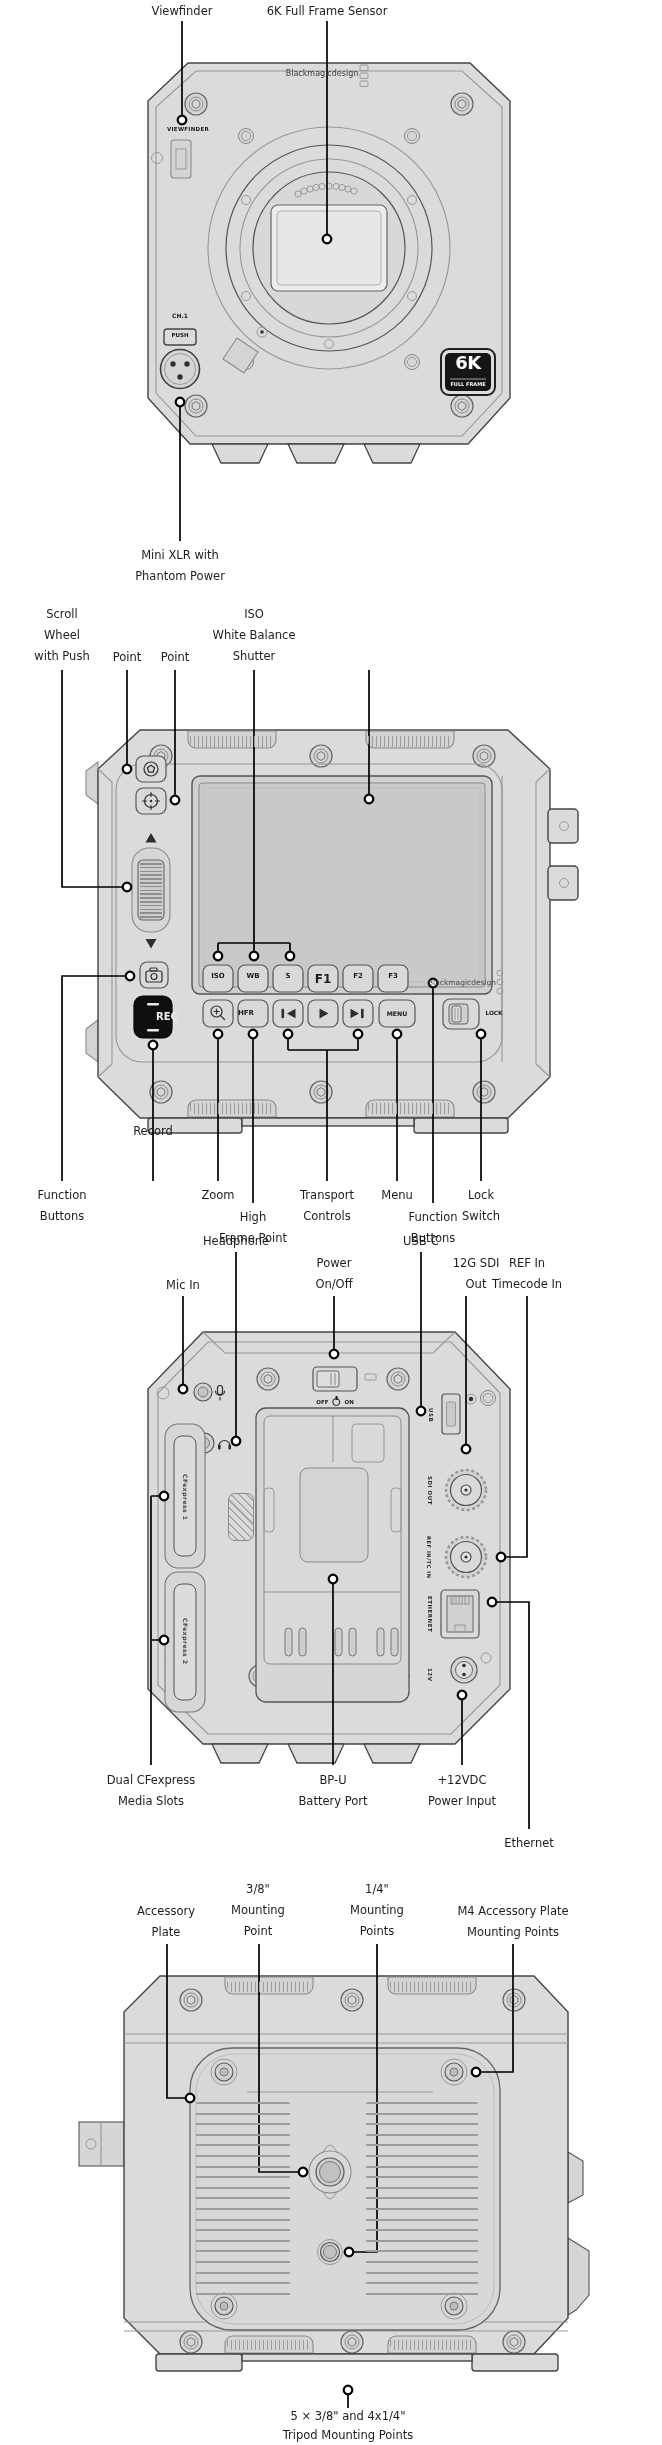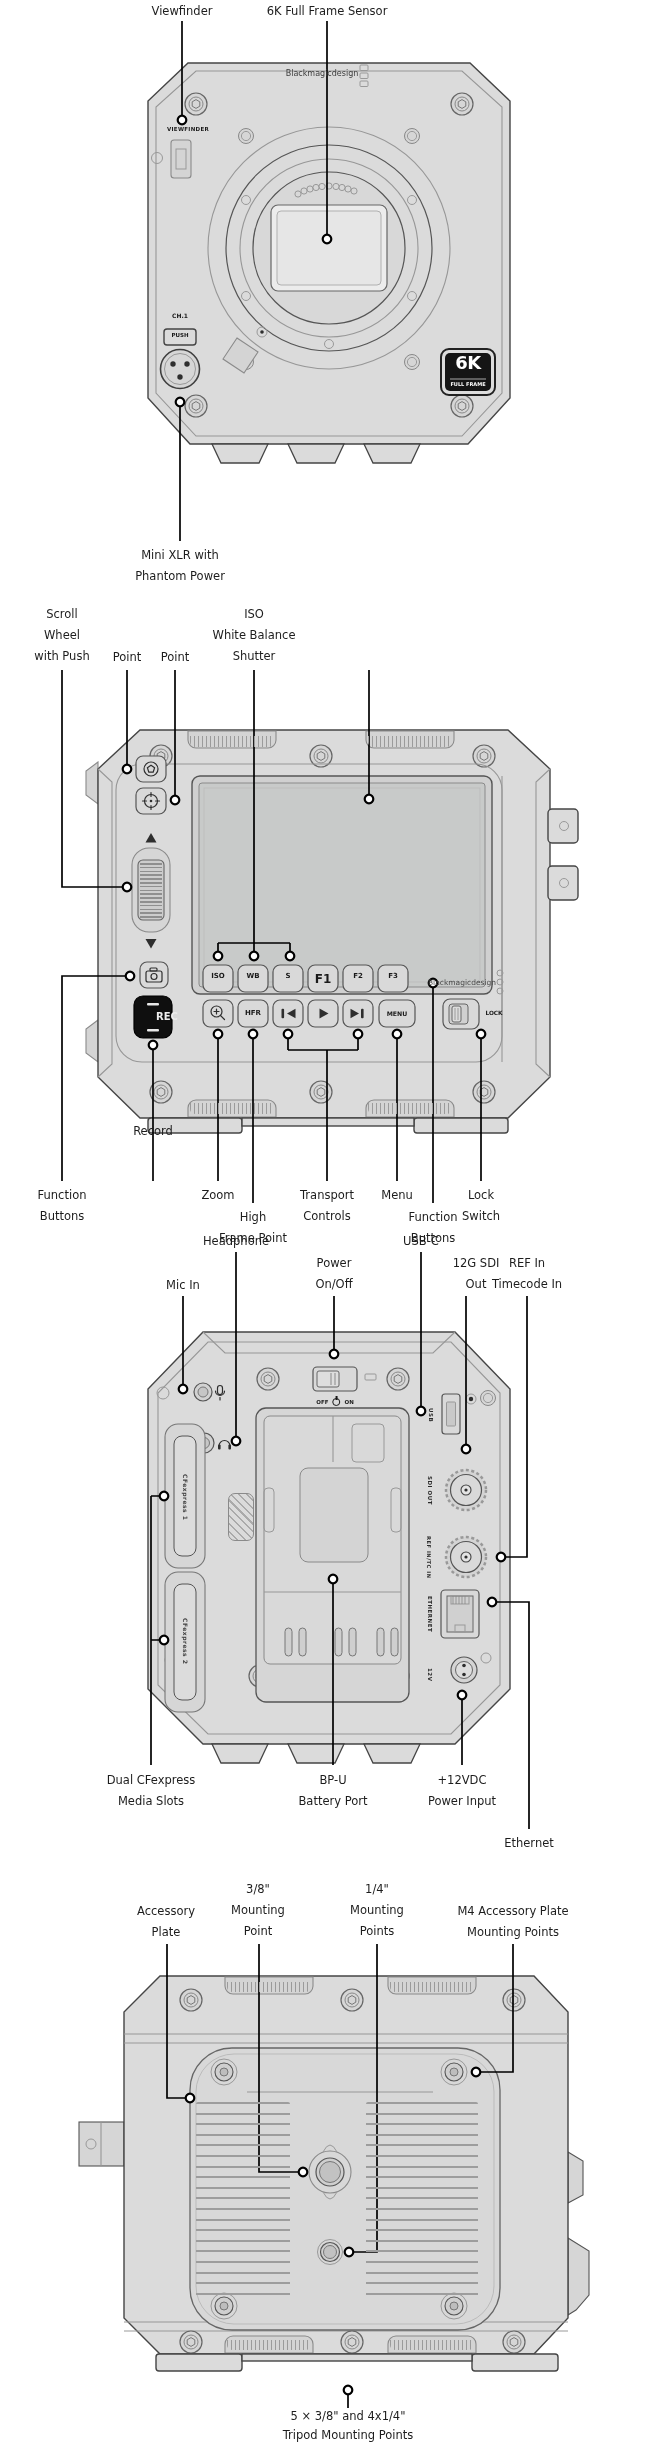--- a/index.html
+++ b/index.html
@@ -545,21 +545,21 @@
 <div class="dev" style="left:468px;top:352px;font-size:18px;color:#fff;letter-spacing:-.5px">6K</div>
 <div class="dev" style="left:468px;top:381px;font-size:5px;color:#fff">FULL FRAME</div>
 
 <div class="dev" style="left:218px;top:972px;font-size:7px">ISO</div>
 <div class="dev" style="left:253px;top:972px;font-size:7px">WB</div>
 <div class="dev" style="left:288px;top:972px;font-size:7px">S</div>
 <div class="dev" style="left:323px;top:972px;font-size:12px">F1</div>
 <div class="dev" style="left:358px;top:972px;font-size:7px">F2</div>
 <div class="dev" style="left:393px;top:972px;font-size:7px">F3</div>
 <div class="dev" style="left:462px;top:978px;font-weight:400;font-size:7.5px;color:#4a4a4a">Blackmagicdesign</div>
-<div class="dev" style="left:253px;top:1009px;font-size:7px">HFR</div>
+<div class="dev" style="left:246px;top:1009px;font-size:7px">HFR</div>
 <div class="dev" style="left:397px;top:1010px;font-size:6.2px">MENU</div>
 <div class="dev" style="left:167px;top:1011px;font-size:10px;color:#ededed">REC</div>
 <div class="dev" style="left:494px;top:1010px;font-size:5.8px">LOCK</div>
 
 <div class="offon" style="left:335px;top:1398px">
   <span>OFF</span>
   <span class="pwricon"></span>
   <span>ON</span>
 </div>
 <div class="v" style="left:431px;top:1396px;height:38px;font-size:5.5px">USB</div>

